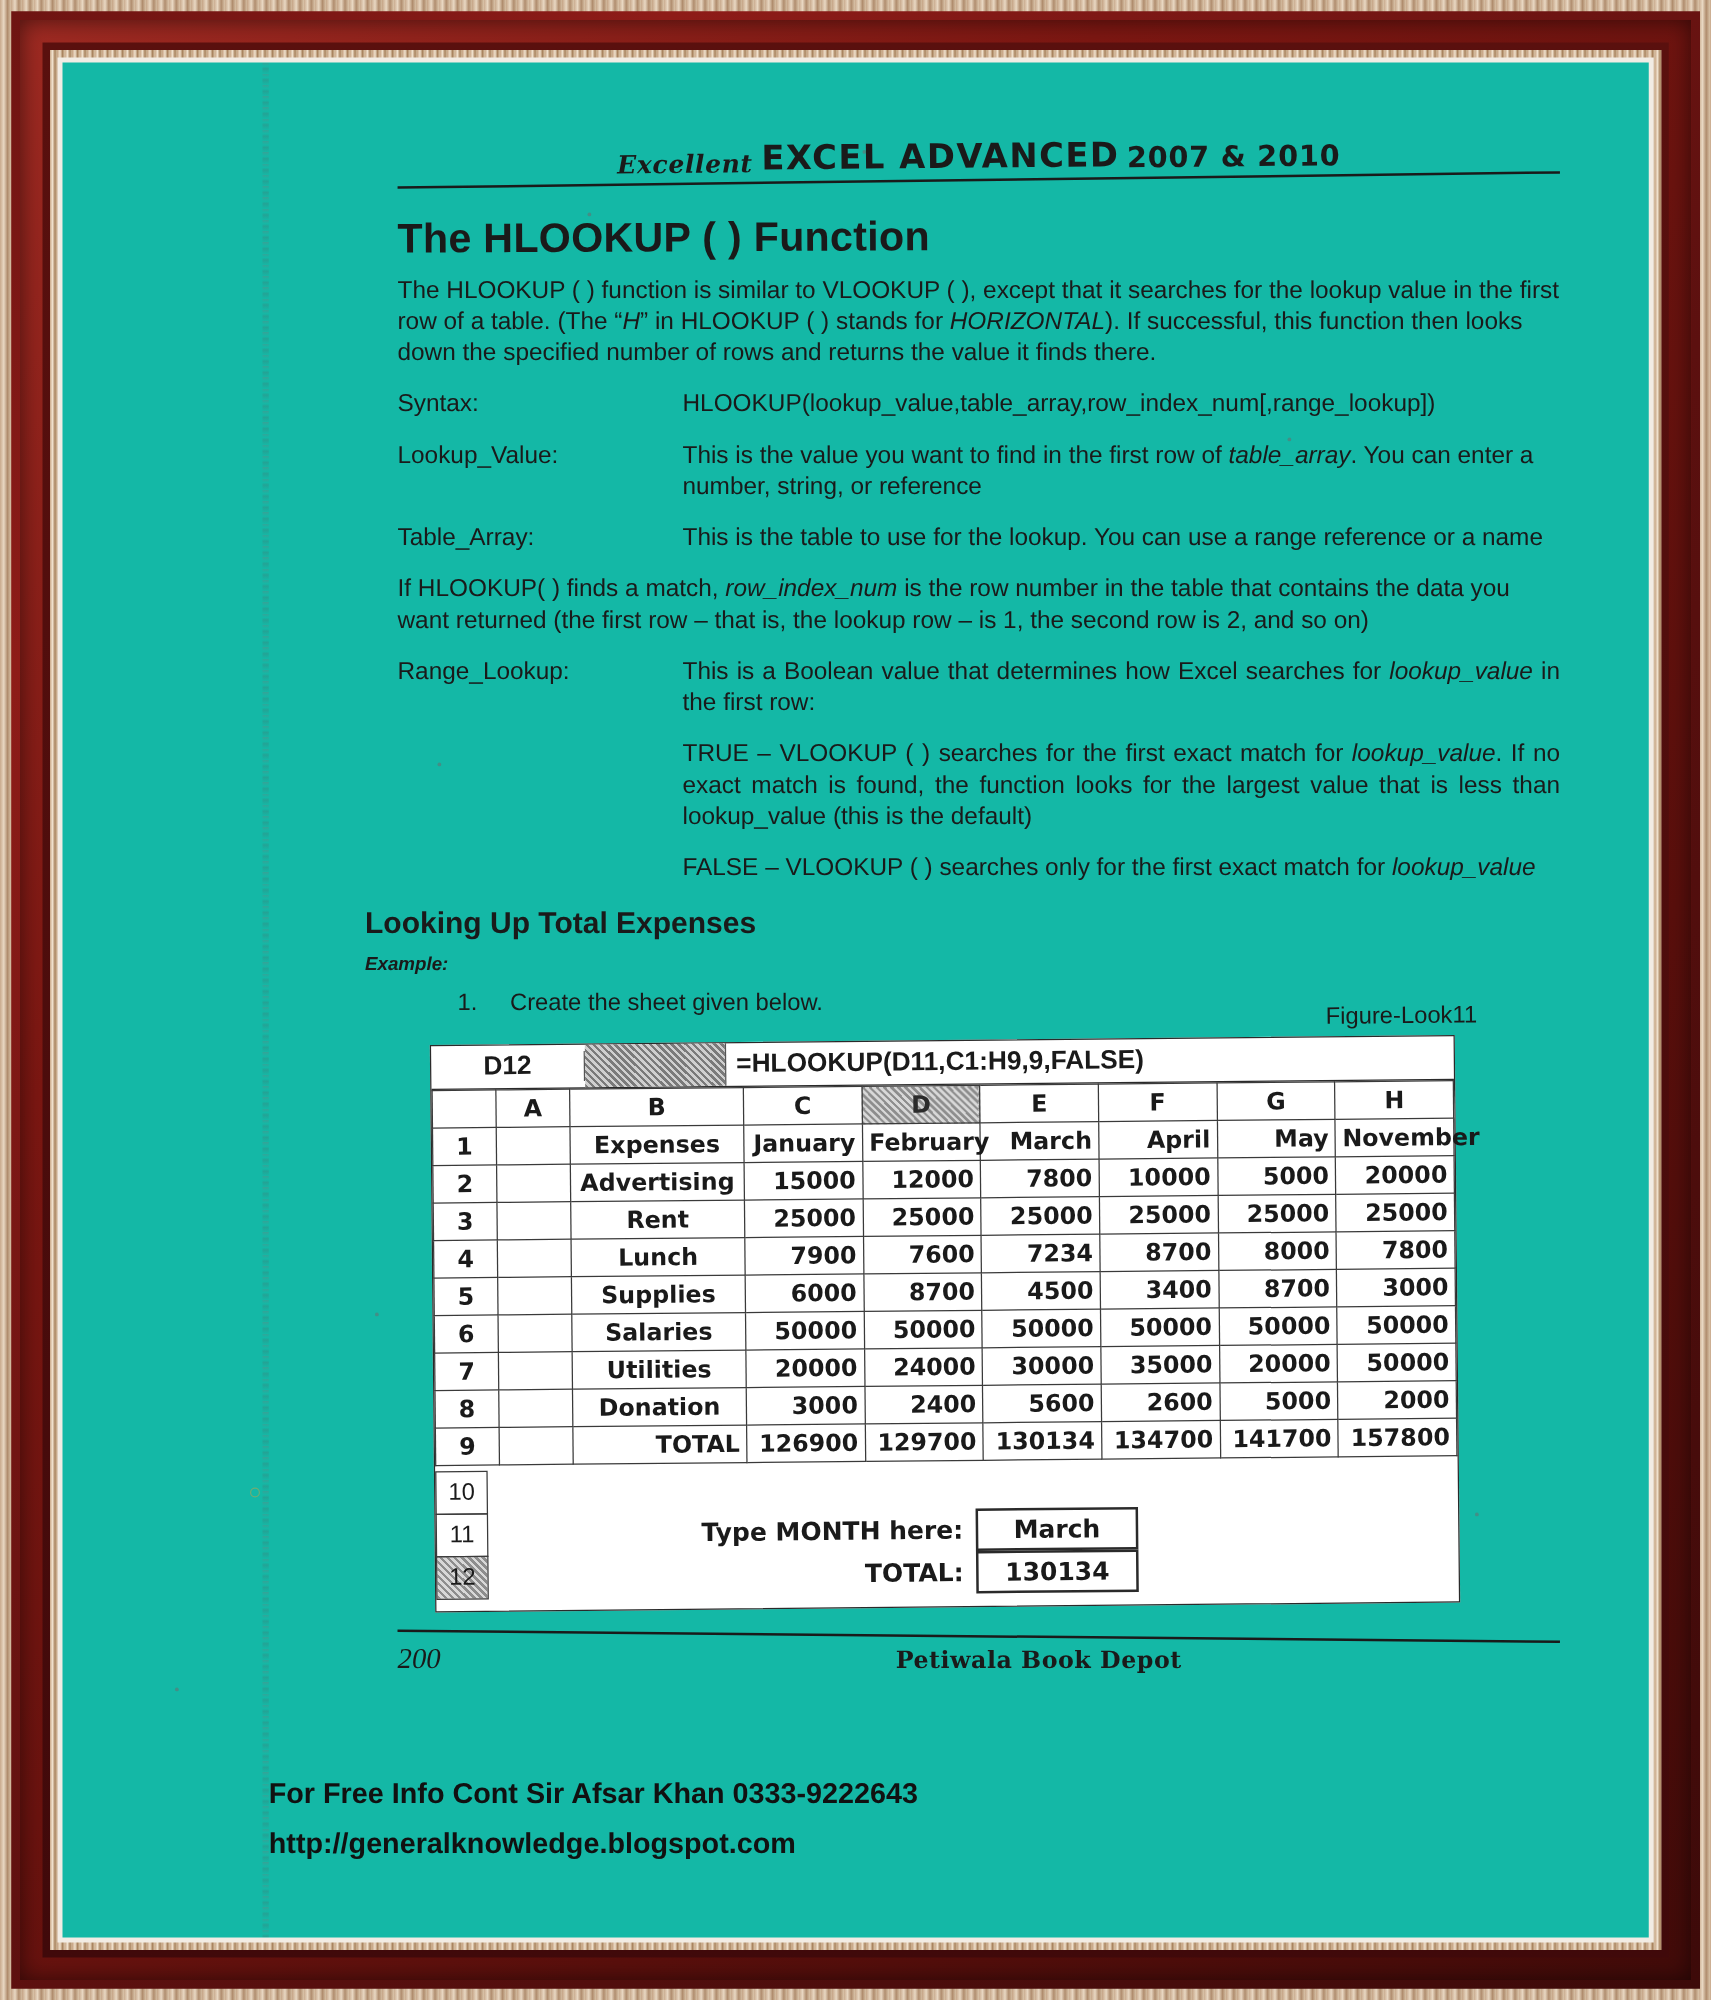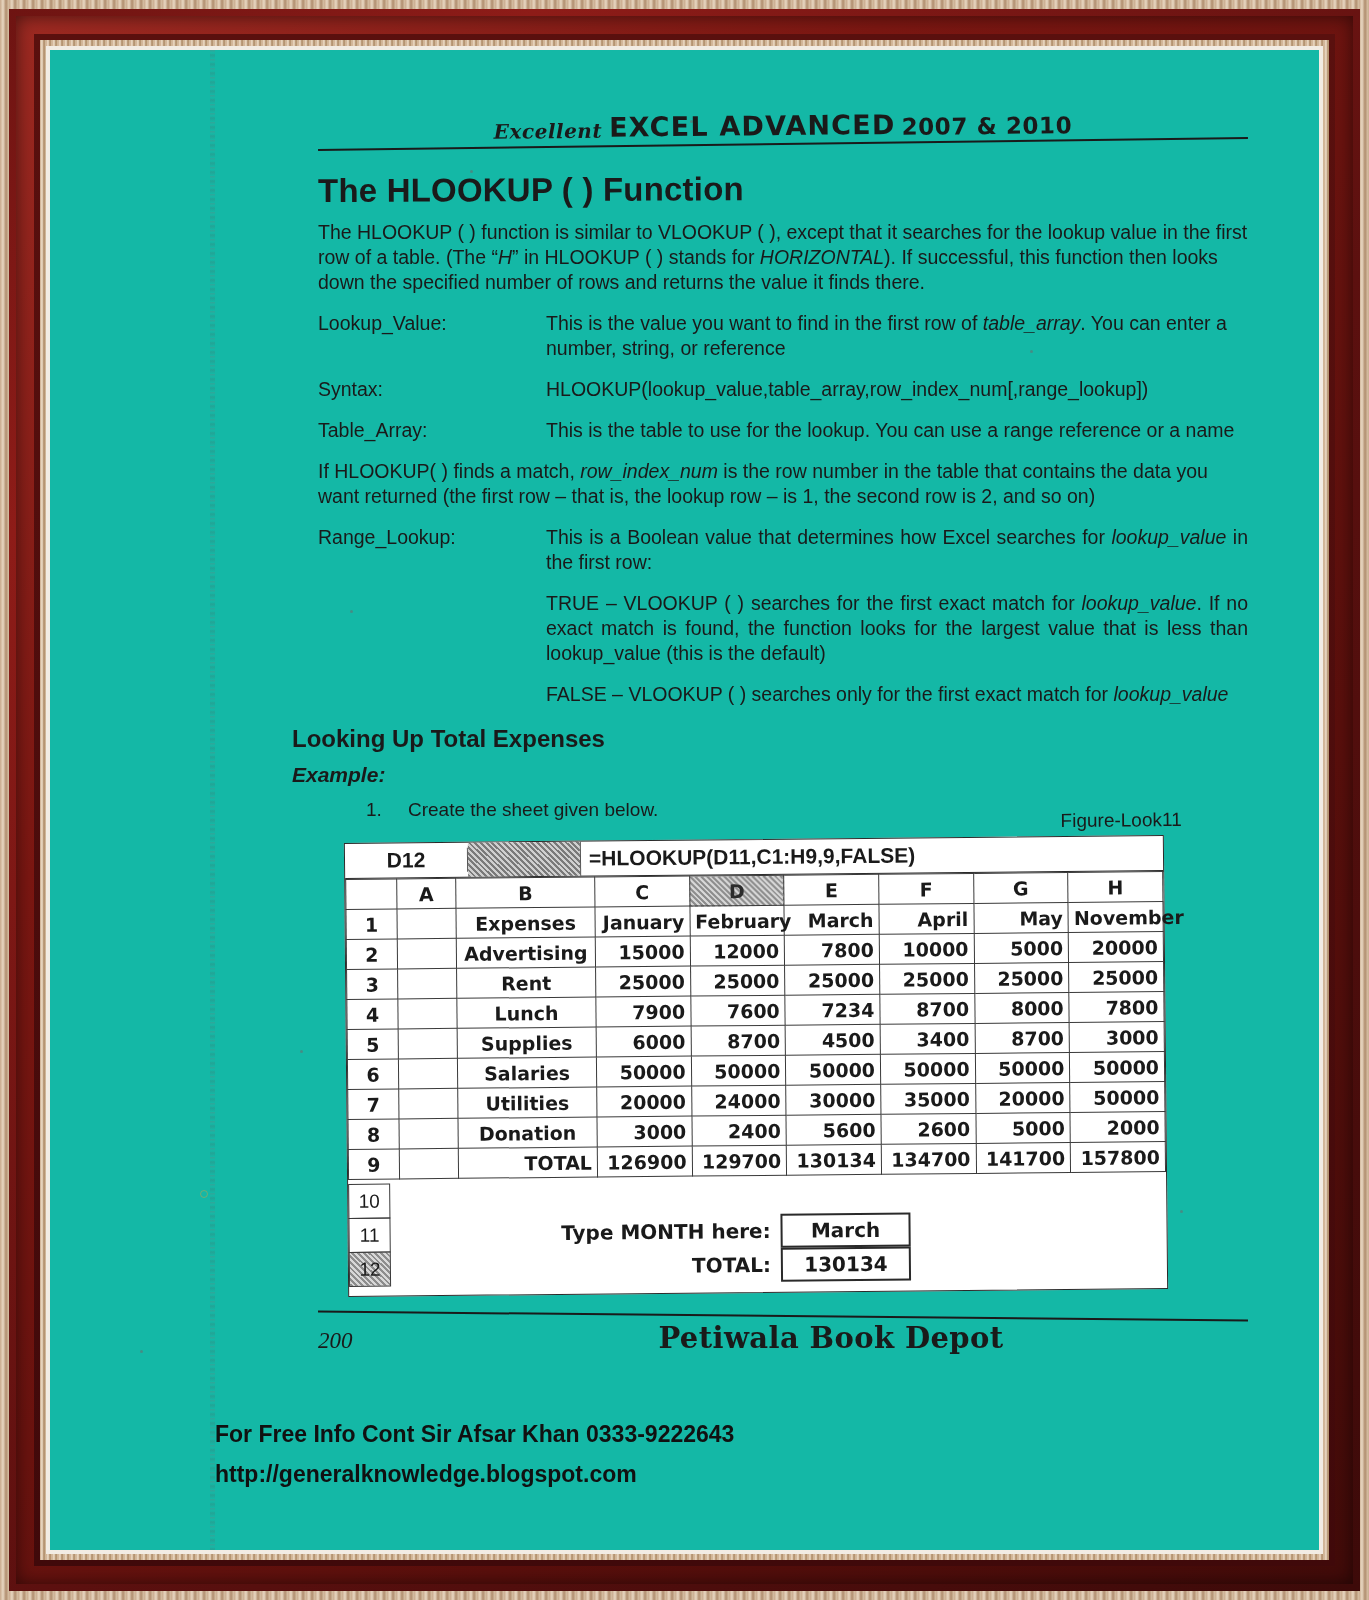--- a/index.html
+++ b/index.html
@@ -43,21 +43,21 @@
 
   p.para{font-size:19.5px;line-height:25px;margin:0 0 16px 0;text-align:left;}
   .rowdef{display:flex;margin-bottom:16px;}
   .rowdef .term{width:228px;flex:0 0 228px;font-size:19.5px;line-height:25px;}
   .rowdef .desc{flex:1;font-size:19.5px;line-height:25px;}
   .desc.just{text-align:justify;}
   .syntax{font-size:19.5px;}
   i{font-style:italic;}
 
   h2.sub{font-size:24px;font-weight:700;margin:18px 0 10px -26px;}
-  .example{font-size:21px;font-weight:700;font-style:italic;margin:0 0 12px -26px;}
+  .example{font-size:15px;font-weight:700;font-style:italic;margin:0 0 12px -26px;}
   .step{font-size:19px;margin:0 0 10px 48px;}
   .step .num{display:inline-block;width:42px;}
 
   
   .figwrap{position:relative;margin-top:18px;margin-left:28px;width:820px;transform:rotate(-0.55deg);}
   .figcap{position:absolute;right:-18px;top:-26px;font-size:19px;white-space:nowrap;}
   .ssheet{border:1.6px solid #2a2a2a;background:#fff;}
   .fbar{display:flex;align-items:center;height:34px;border-bottom:1.6px solid #2a2a2a;}
   .fbar .namebox{width:122px;text-align:center;font-size:21px;font-weight:600;border-right:1.3px solid #555;}
   .fbar .fxzone{width:112px;height:100%;
@@ -84,21 +84,21 @@
   .lowrow .rhcell.sel{background:repeating-linear-gradient(45deg,#8d8d8d 0 2px,#d8d8d8 2px 4px);}
   .lowrow .lbl2{width:380px;text-align:right;font-size:20px;font-weight:700;padding-right:10px;
     font-family:"DejaVu Sans",sans-serif;}
   .lowrow .valbox{width:126px;text-align:center;font-size:20px;font-weight:700;
     border:2px solid #2a2a2a;height:30px;line-height:30px;font-family:"DejaVu Sans",sans-serif;}
 
   
   .footrule{margin:22px 0 4px 0;border-bottom:2.4px solid #1a1a1a;transform:rotate(0.55deg);}
   .footline{display:flex;align-items:baseline;gap:26px;}
   .pagenum{font-family:"Liberation Serif",serif;font-style:italic;font-size:23px;width:200px;}
-  .pub{flex:1;text-align:center;font-family:"DejaVu Serif",serif;font-weight:700;font-size:29px;
+  .pub{flex:1;text-align:center;font-family:"DejaVu Serif",serif;font-weight:700;font-size:19px;
     letter-spacing:.4px;margin-right:130px;}
 
   .overlay{position:absolute;left:165px;bottom:56px;color:#111;}
   .overlay div{font-family:"Liberation Sans",sans-serif;font-weight:700;font-size:23px;line-height:40px;}
 </style>
 </head>
 <body>
 
 <div id="frame">
   <div id="frame-b2"></div>
@@ -131,27 +131,27 @@
           <span class="hdr-tail">2007 &amp; 2010</span>
         </div>
         <div class="hdr-rule"></div>
       </div>
 
       <h1 class="title">The HLOOKUP ( ) Function</h1>
 
       <p class="para">The HLOOKUP ( ) function is similar to VLOOKUP ( ), except that it searches for the lookup value in the first row of a table. (The “<i>H</i>” in HLOOKUP ( ) stands for <i>HORIZONTAL</i>). If successful, this function then looks down the specified number of rows and returns the value it finds there.</p>
 
       <div class="rowdef">
+        <div class="term">Syntax:</div>
+        <div class="desc syntax">HLOOKUP(lookup_value,table_array,row_index_num[,range_lookup])</div>
+      </div>
+
+      <div class="rowdef">
         <div class="term">Lookup_Value:</div>
         <div class="desc">This is the value you want to find in the first row of <i>table_array</i>. You can enter a number, string, or reference</div>
-      </div>
-
-      <div class="rowdef">
-        <div class="term">Syntax:</div>
-        <div class="desc syntax">HLOOKUP(lookup_value,table_array,row_index_num[,range_lookup])</div>
       </div>
 
       <div class="rowdef">
         <div class="term">Table_Array:</div>
         <div class="desc">This is the table to use for the lookup. You can use a range reference or a name</div>
       </div>
 
       <div class="rowdef">
         <div class="desc">If HLOOKUP( ) finds a match, <i>row_index_num</i> is the row number in the table that contains the data you want returned (the first row – that is, the lookup row – is 1, the second row is 2, and so on)</div>
       </div>

